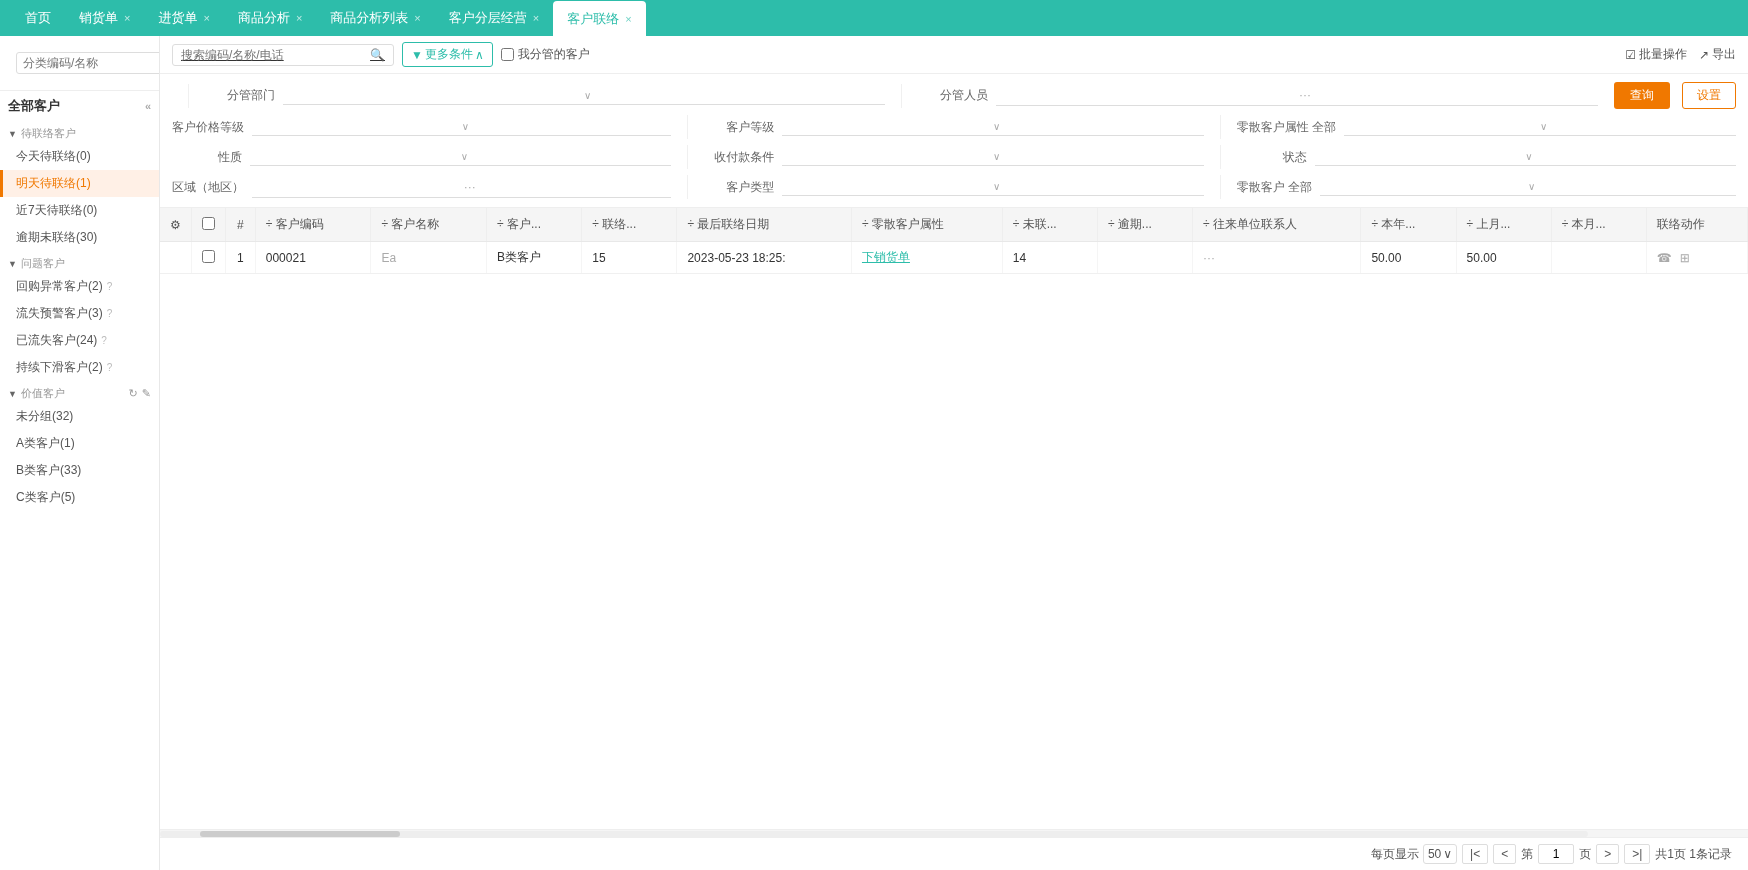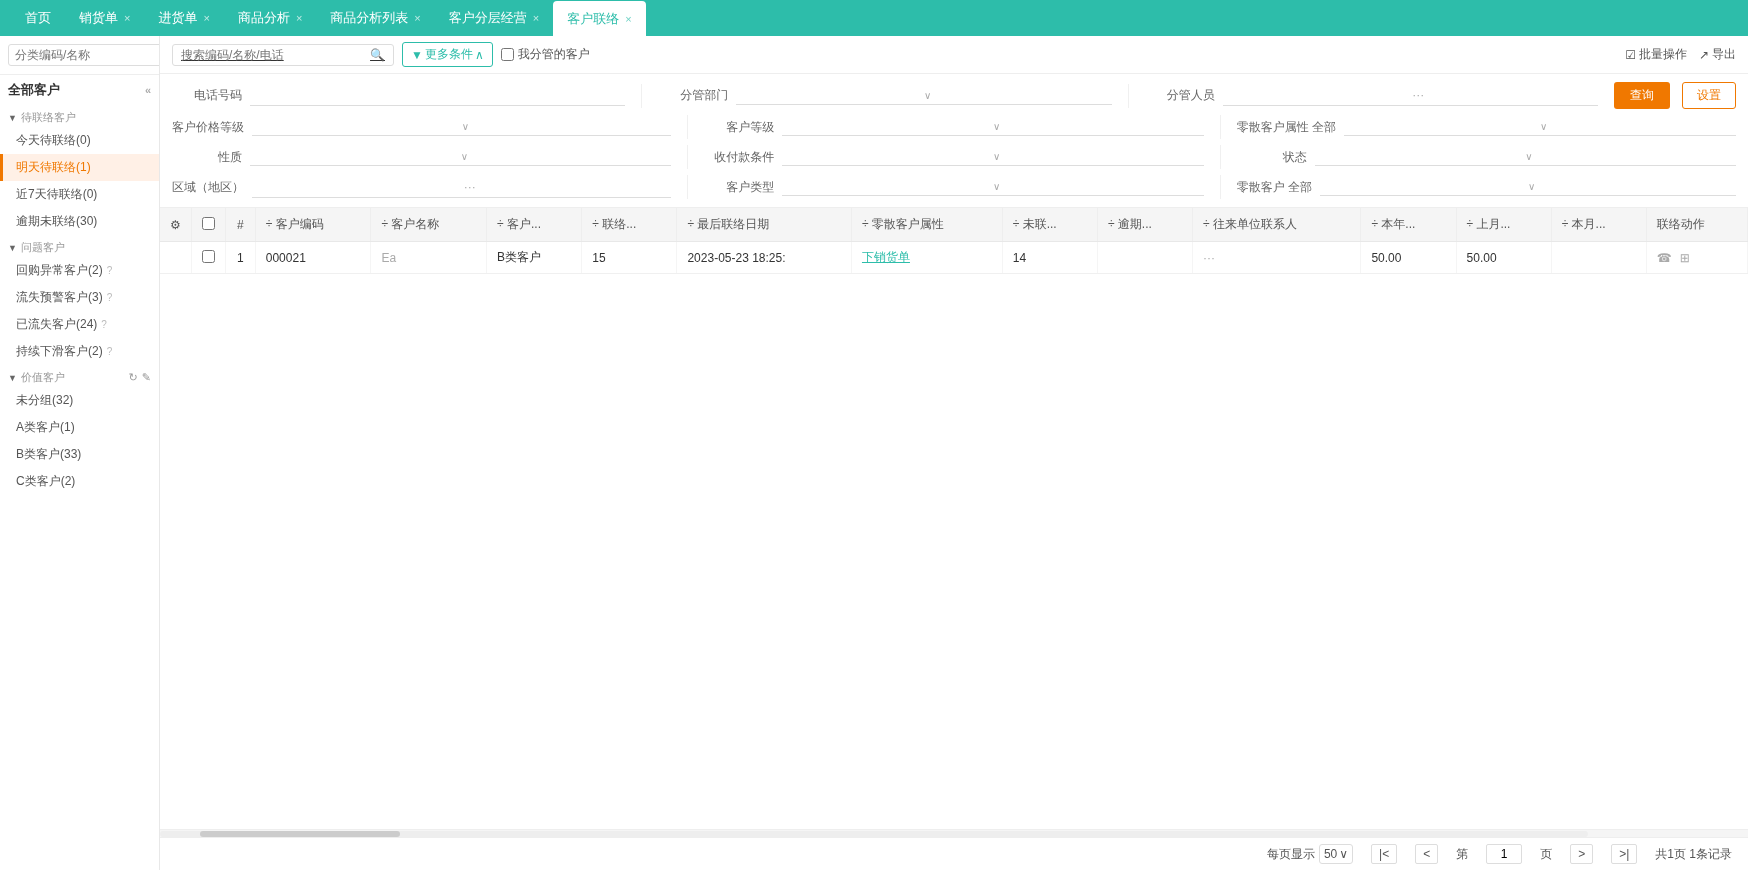--- a/index.html
+++ b/index.html
@@ -10,21 +10,21 @@
     .top-nav .nav-item { color: #fff; padding: 0 14px; height: 36px; display: flex; align-items: center; cursor: pointer; font-size: 13px; white-space: nowrap; }
     .top-nav .nav-item.active { background: #fff; color: #2dbdaa; border-radius: 4px 4px 0 0; margin-top: 2px; }
     .top-nav .nav-item .close-btn { margin-left: 6px; font-size: 11px; opacity: 0.7; }
     .top-nav .nav-home { color: #fff; font-size: 13px; padding: 0 14px; cursor: pointer; }
 
     
     .main-layout { display: flex; height: calc(870px - 36px); }
 
     
     .sidebar { width: 160px; background: #fff; border-right: 1px solid #e8e8e8; overflow-y: auto; flex-shrink: 0; }
-    .sidebar-search { padding: 8px; display: flex; align-items: center; border-bottom: 1px solid #eee; }
+    .sidebar-search { padding: 16px; display: flex; align-items: center; border-bottom: 1px solid #eee; }
     .sidebar-search input { flex: 1; border: 1px solid #ddd; padding: 3px 6px; font-size: 12px; outline: none; border-radius: 3px; }
     .sidebar-all { display: flex; align-items: center; padding: 6px 8px; cursor: pointer; font-weight: bold; font-size: 13px; }
     .sidebar-all .collapse-icon { margin-left: auto; color: #aaa; font-size: 11px; }
     .sidebar-group-title { padding: 5px 8px 2px 8px; color: #999; font-size: 11px; display: flex; align-items: center; }
     .sidebar-group-title .triangle { margin-right: 4px; font-size: 9px; color: #666; }
     .sidebar-item { padding: 5px 8px 5px 16px; cursor: pointer; color: #555; font-size: 12px; display: flex; align-items: center; }
     .sidebar-item.active { background: #fff0e6; color: #f07800; border-left: 3px solid #f07800; padding-left: 13px; }
     .sidebar-item .help-icon { margin-left: 4px; color: #bbb; font-size: 10px; }
     .sidebar-actions { display: flex; align-items: center; margin-left: auto; gap: 4px; }
     .sidebar-actions span { cursor: pointer; color: #999; font-size: 11px; }
@@ -64,21 +64,21 @@
     thead tr { background: #f5f5f5; }
     th { padding: 8px 10px; border-bottom: 1px solid #e8e8e8; border-right: 1px solid #eee; text-align: left; font-weight: normal; color: #555; white-space: nowrap; cursor: pointer; }
     td { padding: 7px 10px; border-bottom: 1px solid #f0f0f0; border-right: 1px solid #f5f5f5; color: #333; white-space: nowrap; }
     .link-text { color: #2dbdaa; cursor: pointer; text-decoration: underline; }
     .action-icons { display: flex; gap: 8px; color: #aaa; cursor: pointer; }
     .col-settings { width: 30px; text-align: center; }
     .col-checkbox { width: 30px; text-align: center; }
     .col-num { width: 30px; text-align: center; }
 
     
-    .table-footer { background: #fff; border-top: 1px solid #eee; padding: 6px 16px; display: flex; align-items: center; justify-content: flex-end; gap: 18px; font-size: 12px; color: #555; }
+    .table-footer { background: #fff; border-top: 1px solid #eee; padding: 6px 16px; display: flex; align-items: center; justify-content: flex-end; gap: 5px; font-size: 12px; color: #555; }
     .table-footer .page-size { display: flex; align-items: center; gap: 4px; }
     .page-size-select { border: 1px solid #ddd; padding: 2px 4px; font-size: 12px; border-radius: 3px; cursor: pointer; display: flex; align-items: center; gap: 2px; }
     .page-nav-btn { border: 1px solid #ddd; background: #fff; padding: 2px 7px; cursor: pointer; border-radius: 2px; color: #555; font-size: 12px; }
     .page-nav-btn:disabled { color: #ccc; cursor: not-allowed; }
     .page-input { border: 1px solid #ddd; width: 36px; text-align: center; padding: 2px 4px; font-size: 12px; border-radius: 2px; }
     .scrollbar-area { height: 8px; background: #f5f5f5; border-top: 1px solid #eee; display: flex; align-items: center; padding: 0 160px 0 0; }
     .scrollbar-track { flex: 1; height: 6px; background: #eee; border-radius: 3px; position: relative; }
     .scrollbar-thumb { width: 200px; height: 6px; background: #ccc; border-radius: 3px; position: absolute; left: 40px; }
 
     
@@ -149,21 +149,21 @@
       <span class="triangle">▼</span>
       <span>价值客户</span>
       <div class="sidebar-actions">
         <span>↻</span>
         <span>✎</span>
       </div>
     </div>
     <div class="sidebar-item">未分组(32)</div>
     <div class="sidebar-item">A类客户(1)</div>
     <div class="sidebar-item">B类客户(33)</div>
-    <div class="sidebar-item">C类客户(2)</div>
+    <div class="sidebar-item">C类客户(5)</div>
   </div>
 
   <div class="content">
 
     <div class="toolbar">
       <div class="toolbar-search">
         <input type="text" placeholder="搜索编码/名称/电话" style="">
         <span class="icon">🔍</span>
       </div>
       <div class="toolbar-filter">
@@ -183,24 +183,20 @@
         <div class="export-btn">
           <span>↗</span>
           <span>导出</span>
         </div>
       </div>
     </div>
 
     <div class="filter-panel">
 
       <div class="filter-row">
-        <div class="filter-item">
-          <label>电话号码</label>
-          <input class="filter-input" type="text" style="">
-        </div>
         <div class="filter-divider"></div>
         <div class="filter-item">
           <label>分管部门</label>
           <div class="filter-select">
             <span></span>
             <span class="arrow">∨</span>
           </div>
         </div>
         <div class="filter-divider"></div>
         <div class="filter-item">

